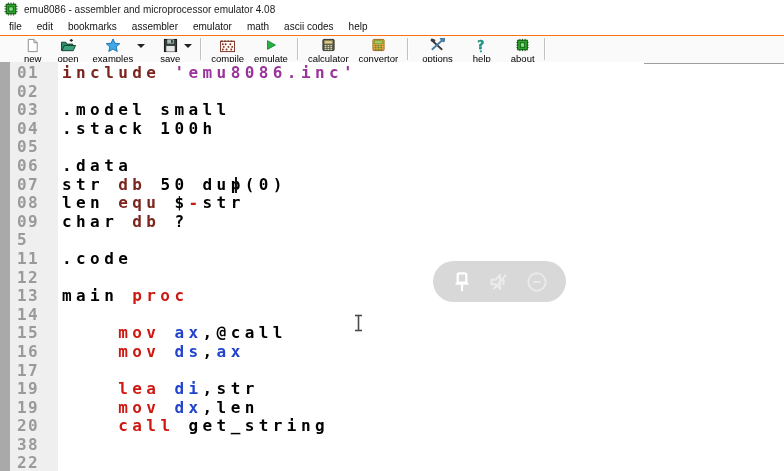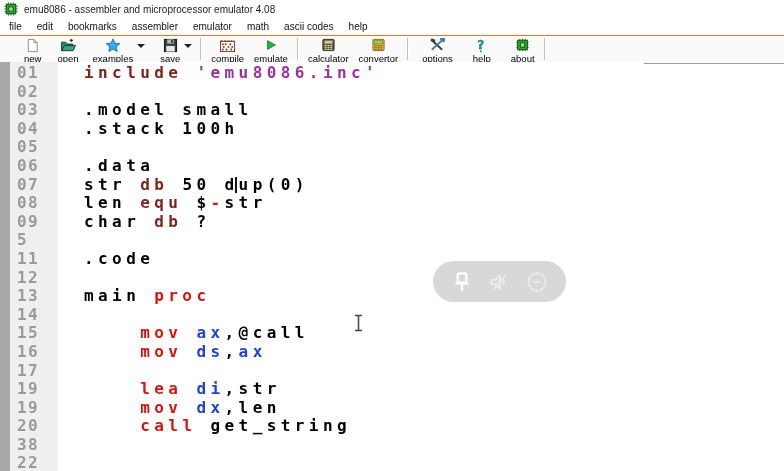--- a/index.html
+++ b/index.html
@@ -21,21 +21,21 @@
   .tcaret{width:0;height:0;border-left:4px solid transparent;border-right:4px solid transparent;border-top:4px solid #222;margin:6px 3px 0 0;}
   .tsep{width:1px;height:22px;background:#c2c2c2;border-right:1px solid #fff;margin:0 5px;}
   
   .editor{position:absolute;left:0;top:62px;width:644px;height:409px;background:#fff;}
   .strip-bg{position:absolute;left:0;top:0;width:10px;height:100%;background:#a9a9a9;}
   .gutter-bg{position:absolute;left:10px;top:0;width:48px;height:100%;background:#efefef;}
   .code-lines{position:absolute;left:0;top:2px;width:100%;
               font-family:"DejaVu Sans Mono","Liberation Mono",monospace;font-weight:bold;font-size:16px;}
   .row{display:flex;height:18.6px;line-height:18.6px;white-space:pre;}
   .ln{flex:0 0 56px;width:56px;box-sizing:border-box;padding-left:17px;color:#9a9a9a;letter-spacing:1.4px;}
-  .lc{margin-left:28px;letter-spacing:4.42px;color:#000;}
+  .lc{margin-left:6px;letter-spacing:4.42px;color:#000;}
   .caret{position:absolute;left:235px;top:115px;width:2px;height:16px;background:#151515;}
   
   .overlay-pill{position:absolute;left:433px;top:261px;width:133px;height:41px;border-radius:21px;
                 background:rgba(213,213,213,0.92);display:flex;align-items:center;justify-content:space-around;padding:0 10px;box-sizing:border-box;z-index:5;}
   
   .ibeam{position:absolute;left:353px;top:314px;z-index:6;}
 </style>
 </head>
 <body>
 

